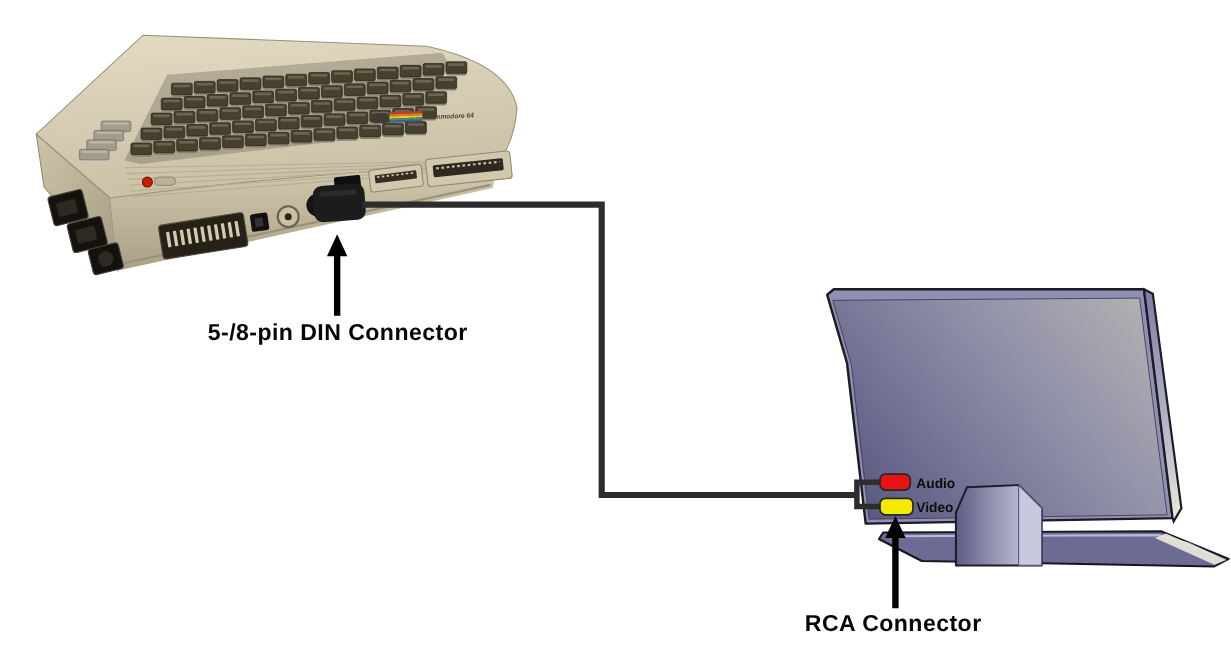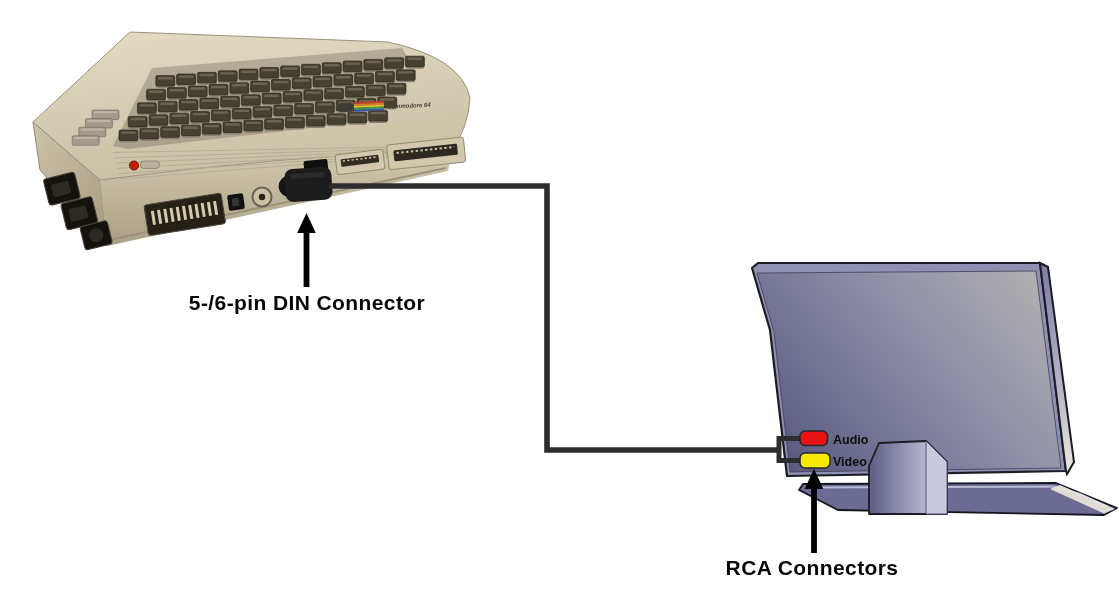--- a/index.html
+++ b/index.html
@@ -387,14 +387,14 @@
 
   <rect x="800" y="431" width="27.5" height="14.5" rx="5" stroke="#282828" stroke-width="1.6" fill="#e61414"></rect>
   <rect x="800" y="453" width="30" height="15" rx="5" stroke="#282828" stroke-width="1.6" fill="#f6ea00"></rect>
   <text x="833" y="443.5" class="port-text">Audio</text>
   <text x="833" y="465.5" class="port-text">Video</text>
 
   <path d="M 306.5,213 L 315.8,233 L 309.4,233 L 309.4,287 L 303.6,287 L 303.6,233 L 297.2,233 Z" fill="#000000"></path>
   <path d="M 814,469 L 823.3,489 L 816.9,489 L 816.9,553 L 811.1,553 L 811.1,489 L 804.7,489 Z" fill="#000000"></path>
 </svg>
 
-<div id="din-label" class="diagram-label">5-/6-pin DIN Connector</div>
-<div id="rca-label" class="diagram-label">RCA Connectors</div>
+<div id="din-label" class="diagram-label">5-/8-pin DIN Connector</div>
+<div id="rca-label" class="diagram-label">RCA Connector</div>
 
 </body></html>

